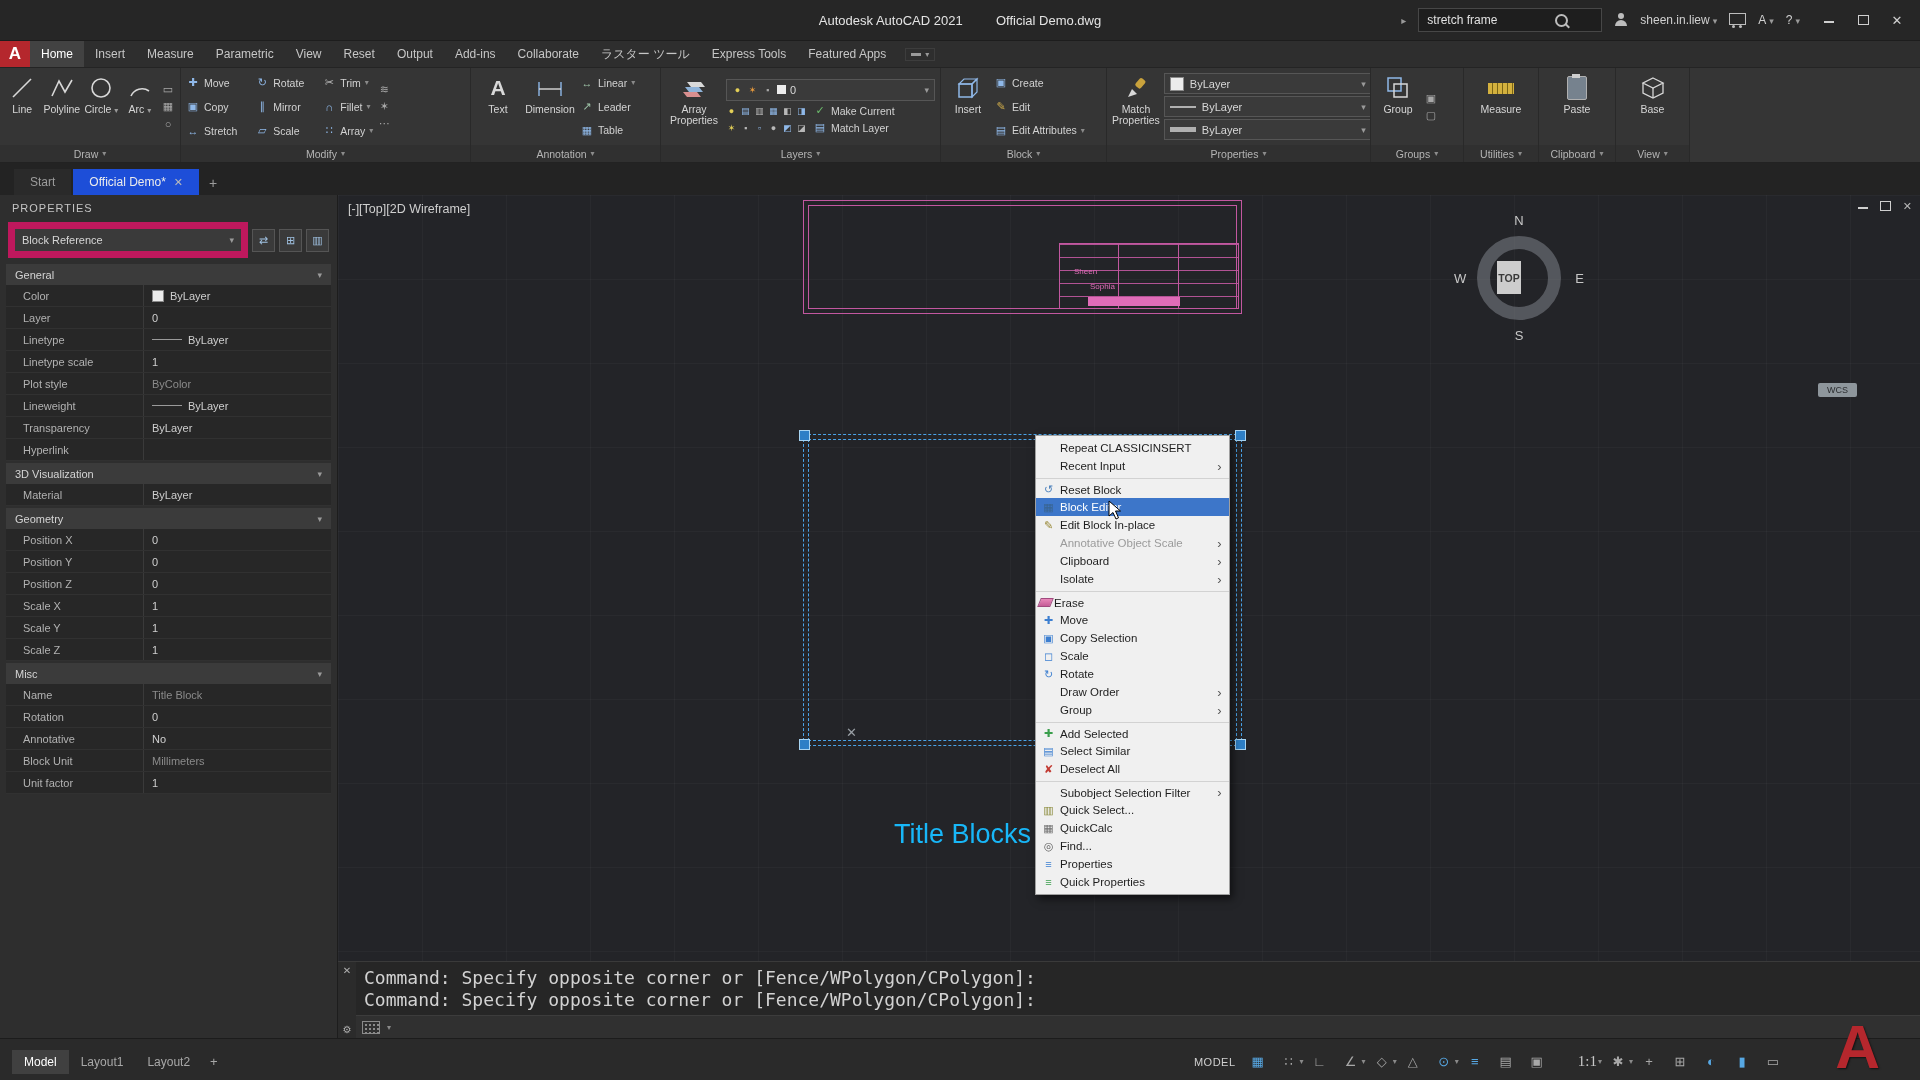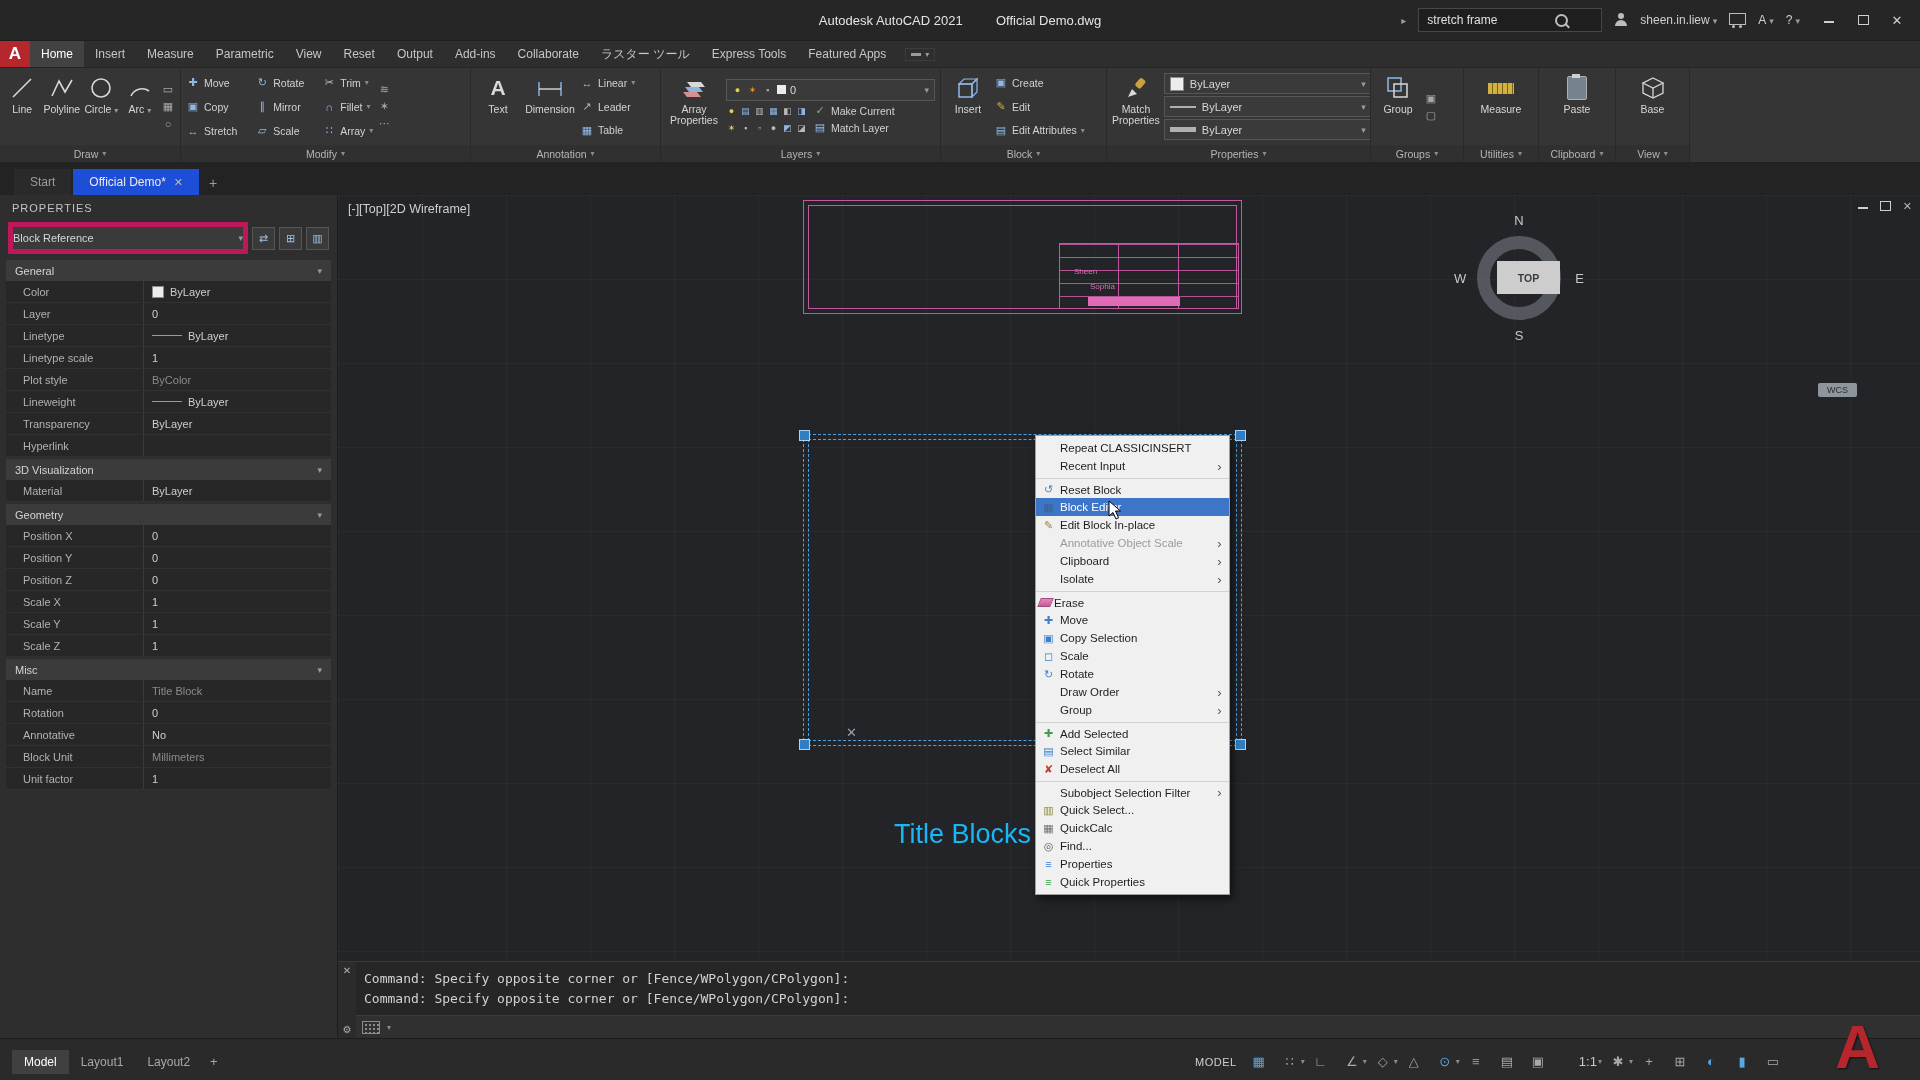--- a/index.html
+++ b/index.html
@@ -62,21 +62,21 @@
   .dtab{display:flex;align-items:center;gap:8px;padding:6px 16px;font-size:12px;color:#9c9c9c;background:#2a2a2a;cursor:default;}
   .dtab.active{background:#1d4ed8;color:#ececec;}
   .dclose{display:none;font-size:11px;color:#bbb;}
   .dtab.active .dclose{display:inline;}
   .dplus{color:#9c9c9c;font-size:14px;padding:4px 8px;cursor:default;}
   
   .main{display:flex;height:766px;}
   .palette{width:337px;background:#2e2e2e;border-right:1px solid #1d1d1d;font-size:11px;overflow:hidden;}
   .pal-header{height:26px;display:flex;align-items:center;padding:0 12px;color:#c4c4c4;letter-spacing:1px;font-size:11px;}
   .pal-selector{display:flex;align-items:center;gap:4px;padding:1px 8px 4px;}
-  .pal-select{flex:1;height:22px;background:#3a3a3a;border:5px solid #be185d;display:flex;align-items:center;padding:0 0;color:#d6d6d6;}
+  .pal-select{flex:1;height:22px;background:#3a3a3a;border:7px solid #be185d;display:flex;align-items:center;padding:0 7px;color:#d6d6d6;}
   .pal-select .dd{margin-left:auto;font-size:9px;color:#9a9a9a;}
   .pal-btn{width:21px;height:21px;background:#3a3a3a;border:1px solid #555;display:flex;align-items:center;justify-content:center;color:#9fc0e0;font-size:11px;cursor:default;}
   .pal-sec{height:21px;background:#3b3b3b;margin:2px 6px 0;display:flex;align-items:center;padding:0 9px;color:#d4d4d4;cursor:default;}
   .pal-sec::after{content:"▾";margin-left:auto;font-size:9px;color:#9a9a9a;}
   .pal-row{display:flex;height:21px;margin:0 6px;background:#272727;border-bottom:1px solid #313131;align-items:stretch;}
   .pal-label{width:120px;display:flex;align-items:center;padding-left:17px;color:#b2b2b2;}
   .pal-value{flex:1;border-left:1px solid #3a3a3a;display:flex;align-items:center;gap:6px;padding-left:8px;color:#cfcfcf;}
   .pal-row.dim .pal-value{color:#8b8b8b;}
   .pal-row.swatch .pal-value::before{content:"";width:10px;height:10px;background:#ececec;border:1px solid #8a8a8a;}
   .pal-row.lineglyph .pal-value::before{content:"";width:30px;height:1px;background:#9a9a9a;}
@@ -86,21 +86,21 @@
                      linear-gradient(90deg,rgba(255,255,255,.026) 1px,transparent 1px);
     background-size:84px 84px;overflow:hidden;}
   .vp-controls{position:absolute;left:10px;top:7px;font-size:12.5px;color:#cfcfcf;}
   .vp-winctl{position:absolute;right:8px;top:5px;display:flex;gap:12px;align-items:center;color:#b8b8b8;font-size:11px;}
   .compass{position:absolute;left:1116px;top:18px;width:130px;height:130px;}
   .c-ring{position:absolute;left:23px;top:23px;width:84px;height:84px;border-radius:50%;border:13px solid rgba(125,130,136,.55);box-sizing:border-box;}
   .c-n{position:absolute;left:50%;top:0;transform:translateX(-50%);color:#c8c8c8;font-size:13px;}
   .c-s{position:absolute;left:50%;bottom:0;transform:translateX(-50%);color:#c8c8c8;font-size:13px;}
   .c-w{position:absolute;left:0;top:50%;transform:translateY(-50%);color:#c8c8c8;font-size:13px;}
   .c-e{position:absolute;right:0;top:50%;transform:translateY(-50%);color:#c8c8c8;font-size:13px;}
-  .c-face{position:absolute;left:43px;top:48px;width:63px;height:33px;background:#cdcdcd;color:#3a3a3a;
+  .c-face{position:absolute;left:43px;top:48px;width:24px;height:33px;background:#cdcdcd;color:#3a3a3a;
           display:flex;align-items:center;justify-content:center;font-size:10.5px;font-weight:bold;}
   .wcs{position:absolute;left:1480px;top:188px;background:#8e969c;color:#2b2d30;font-size:9px;padding:2px 9px;border-radius:2px;}
   .tb-outer{position:absolute;left:465px;top:5px;width:437px;height:112px;border:1px solid #c257a0;}
   .tb-inner{position:absolute;left:4px;top:4px;right:4px;bottom:4px;border:1px solid #c257a0;}
   .tb-table{position:absolute;left:255px;top:42px;width:178px;height:64px;border:1px solid #c257a0;
     background-image:linear-gradient(rgba(194,87,160,.9) 1px,transparent 1px);background-size:100% 13px;}
   .tb-table .vline{position:absolute;top:0;bottom:0;width:1px;background:#c257a0;}
   .tb-name{position:absolute;color:#e06cb8;font-size:8px;}
   .tb-hl{position:absolute;left:28px;top:53px;width:92px;height:9px;background:#e06cb8;}
   .sel-rect{position:absolute;left:465px;top:239px;width:437px;height:310px;border:1px dashed #4aa3e8;}
@@ -120,37 +120,37 @@
   .mi-lbl{flex:1;padding-left:2px;white-space:nowrap;}
   .subarrow{width:13px;text-align:center;}
   .subarrow::before{content:"›";font-size:13px;color:#555;}
   .mi-row.selected .subarrow::before{color:#fff;}
   
   .bottomrow{display:flex;height:77px;}
   .pal-spacer{width:337px;background:#2e2e2e;border-right:1px solid #1d1d1d;}
   .cmdpanel{flex:1;background:#262626;border-top:1px solid #3a3a3a;display:flex;position:relative;}
   .cmd-gutter{width:18px;display:flex;flex-direction:column;justify-content:space-between;align-items:center;padding:3px 0;color:#b0b0b0;font-size:10px;background:#2b2b2b;}
   .cmd-main{flex:1;display:flex;flex-direction:column;}
-  .cmd-lines{flex:1;font-family:"DejaVu Sans Mono",monospace;font-size:13px;color:#d2d2d2;padding:3px 8px;display:flex;flex-direction:column;justify-content:space-evenly;}
+  .cmd-lines{flex:1;font-family:"DejaVu Sans Mono",monospace;font-size:18px;color:#d2d2d2;padding:3px 8px;display:flex;flex-direction:column;justify-content:space-evenly;}
   .cmd-input{height:22px;background:#303030;border-top:1px solid #3c3c3c;display:flex;align-items:center;gap:7px;padding-left:6px;}
   .kbd-ic{width:16px;height:11px;border:1px solid #8a8a8a;background-image:radial-gradient(#8a8a8a 1px,transparent 1px);background-size:4px 4px;background-position:1px 1px;}
   .cmd-input input{flex:1;background:transparent;border:0;outline:none;color:#d0d0d0;
      font-family:"DejaVu Sans Mono",monospace;font-size:12.5px;font-style:italic;}
   .cmd-input input::placeholder{color:#8a8a8a;}
   
   .statusbar{height:45px;background:#2a2a2a;display:flex;align-items:center;padding:0 12px;border-top:1px solid #1c1c1c;}
   .ltab{padding:5px 12px;font-size:12px;color:#a8a8a8;cursor:default;}
   .ltab.active{background:#404040;color:#ffffff;}
   .ltab.add{font-size:13px;padding:5px 8px;}
   .sb-right{margin-left:auto;display:flex;align-items:center;gap:7px;padding-right:120px;}
   .model-btn{font-size:11px;color:#d0d0d0;letter-spacing:.5px;padding:3px 6px;cursor:default;}
   .sic-wrap{display:flex;align-items:center;gap:1px;cursor:default;}
   .sic{width:18px;height:18px;display:flex;align-items:center;justify-content:center;font-size:13px;color:#a8a8a8;}
   .sic-wrap.blue .sic{color:#57a8e4;}
-  .sic-lbl{font-size:13px;color:#c8c8c8;}
+  .sic-lbl{font-size:15px;color:#c8c8c8;font-family:Liberation Serif, serif;}
   .sic-caret{font-size:8px;color:#8a8a8a;}
   
   .watermark{position:absolute;right:40px;bottom:2px;z-index:45;color:#b5272d;font-weight:bold;font-size:62px;line-height:62px;text-shadow:1px 1px 2px rgba(0,0,0,.6);}
   .cursor{position:absolute;left:1108px;top:500px;z-index:60;}
   .g-reset-block-icon::before{content:"↺";color:#4a7fbb;}
   .g-block-editor-icon::before{content:"▦";color:#39648f;}
   .g-edit-block-icon::before{content:"✎";color:#9a8a3a;}
   .g-erase-icon{width:11px;height:7px;background:linear-gradient(#e887b9,#c55b96);border:1px solid #a04a7e;transform:skewX(-22deg);}
   .g-move-icon::before{content:"✚";color:#3d7fd0;}
   .g-copy-icon::before{content:"▣";color:#3d7fd0;}

